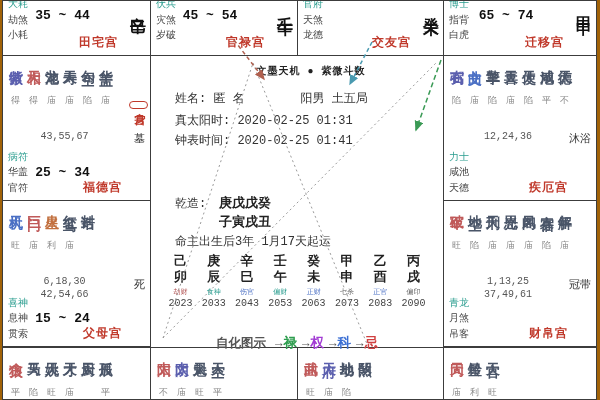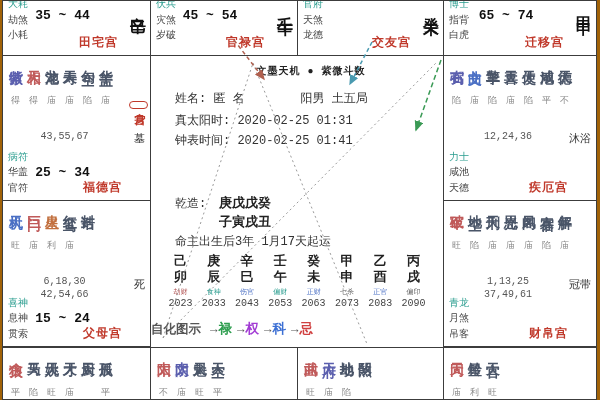--- a/index.html
+++ b/index.html
@@ -35,21 +35,21 @@
   .bazi{position:absolute;left:24px;display:flex;font-size:13px;color:#222;align-items:flex-end;}
   .bazi .bz-label{width:44px;font-size:12px;color:#333;}
   .bazi span.bz{width:46px;text-align:center;font-weight:bold;}
   .c-bazi1{top:138px;} .c-bazi2{top:157px;}
   .c-qiyun{top:177px;}
   .decades{position:absolute;left:14px;right:14px;top:198px;display:flex;justify-content:space-between;}
   .dec-col{width:31px;text-align:center;}
   .dec-stem,.dec-branch{font-size:13px;font-weight:bold;color:#222;line-height:16px;}
   .dec-god{font-size:7px;margin-top:2px;line-height:8px;}
   .dec-year{font-size:10px;color:#444;margin-top:2px;}
-  .legend{position:absolute;left:0;width:100%;top:264px;text-align:left;font-size:12.5px;color:#444;}
+  .legend{position:absolute;left:0;width:100%;top:278px;text-align:center;font-size:12.5px;color:#444;}
   .lg-label{font-weight:bold;color:#555;margin-right:4px;}
   .lg-arrow{color:#555;margin:0 1px 0 5px;}
   .lg-item{font-weight:bold;font-size:13.5px;}
   #overlay{position:absolute;left:0;top:0;pointer-events:none;z-index:6;}
 </style>
 </head>
 <body>
 
 <div id="app">
 

